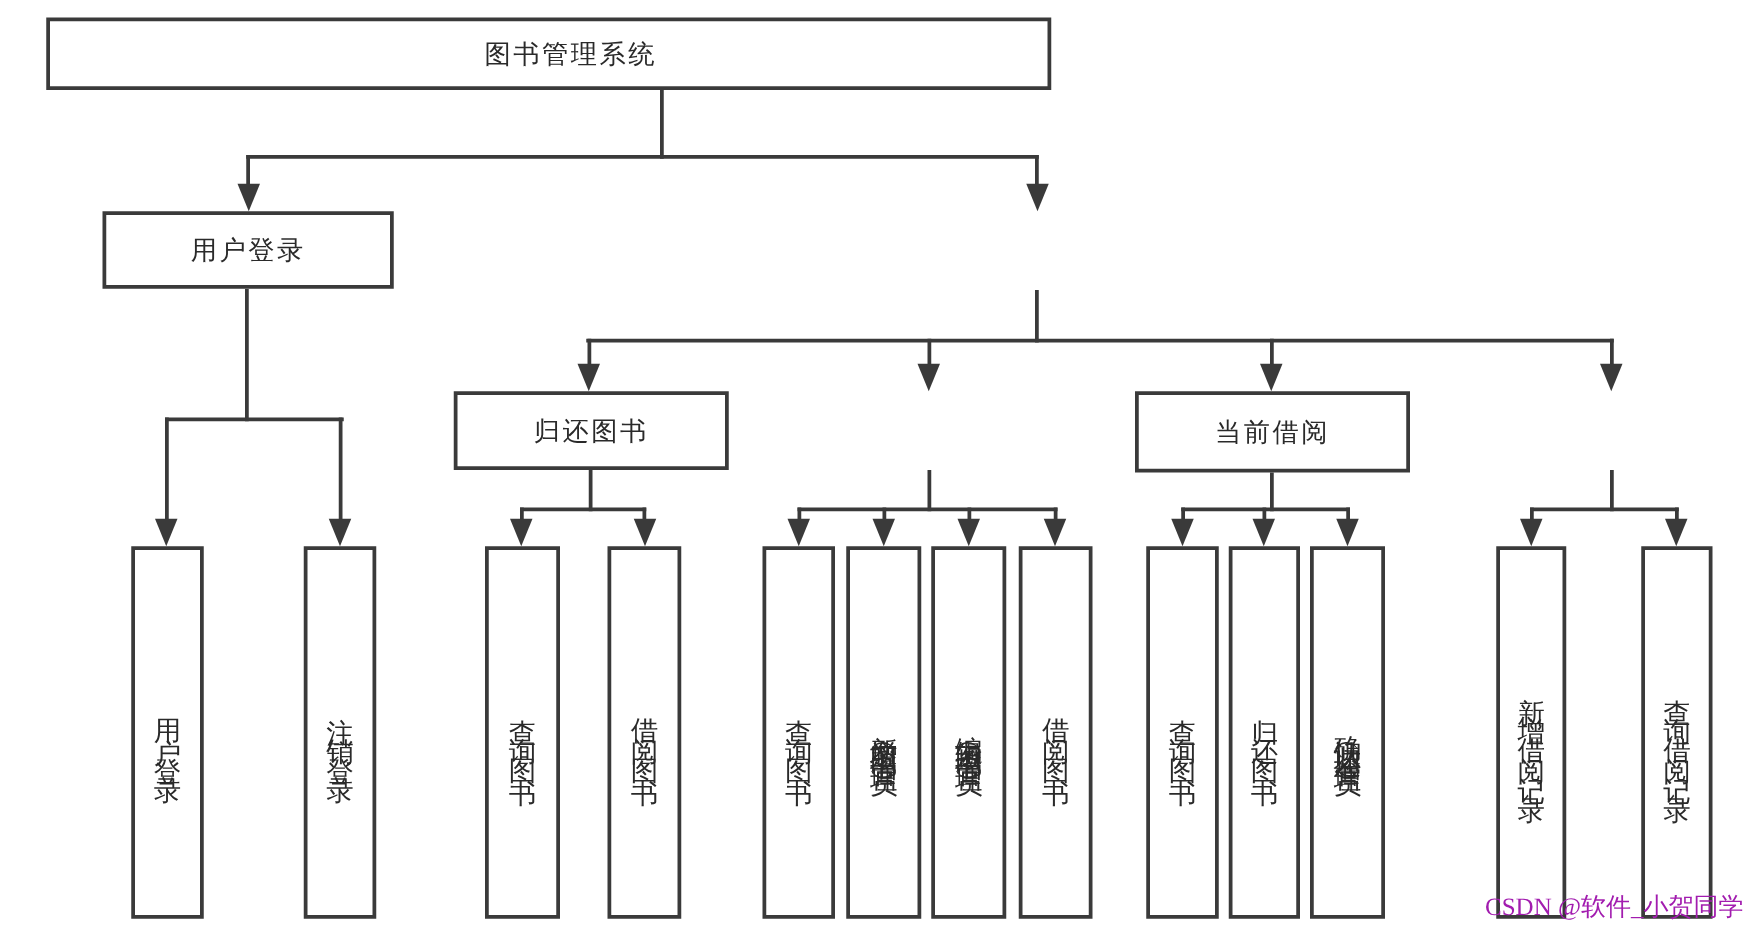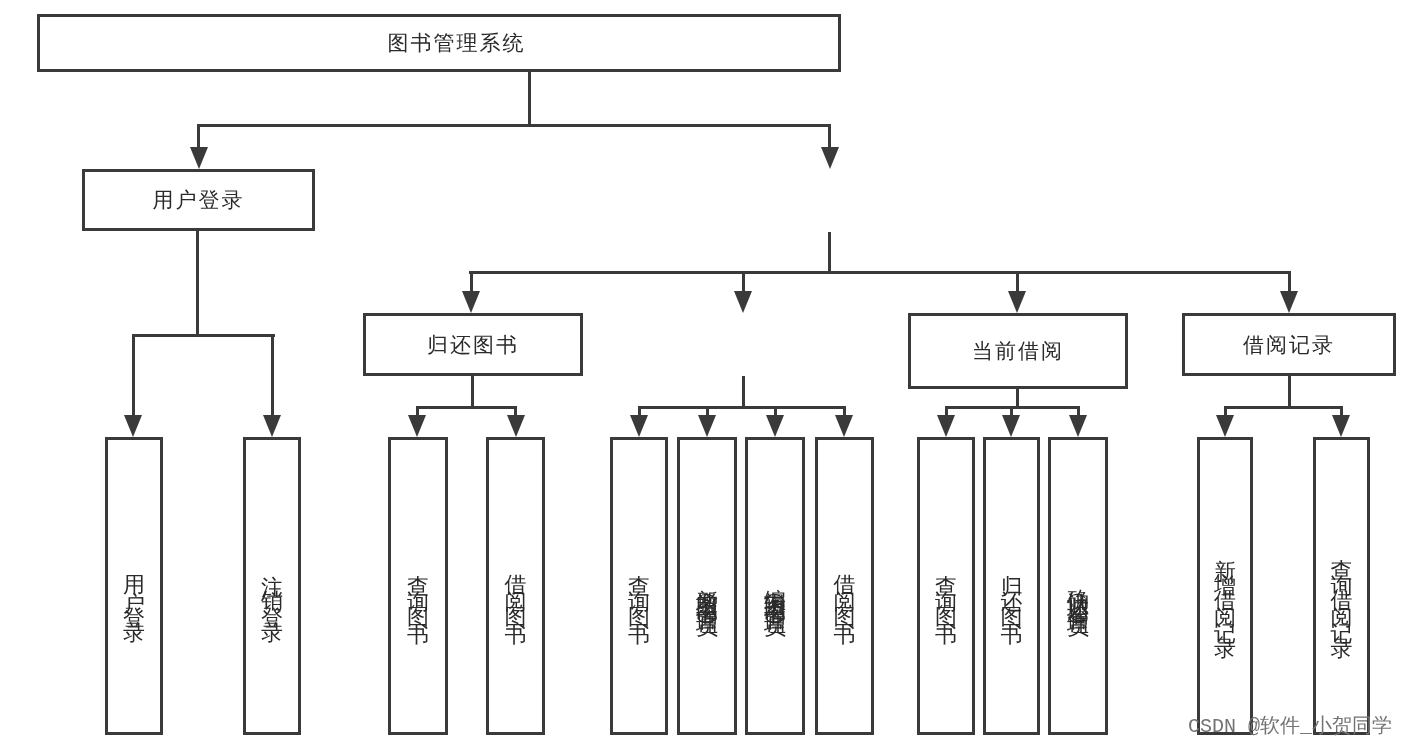--- a/index.html
+++ b/index.html
@@ -20,22 +20,22 @@
   }
   .vbox.tight{letter-spacing:4px;}
   .line{position:absolute;background:#3a3a3a;z-index:1;}
   .arrow{
     position:absolute;width:0;height:0;z-index:1;
     border-left:9px solid transparent;border-right:9px solid transparent;
     border-top:22px solid #3a3a3a;
   }
   .watermark{
     position:absolute;left:1188px;top:712px;width:215px;
-    color:#737373;font-size:20px;z-index:3;white-space:nowrap;
-    font-family:Liberation Mono, monospace;
+    color:#a21caf;font-size:20px;z-index:3;white-space:nowrap;
+    font-family:Liberation Serif, serif;
   }
 </style>
 </head>
 <body>
 
 <div class="canvas">
 
   <div class="line" style="left:528px;top:72px;width:3px;height:55px;"></div>
   <div class="line" style="left:197px;top:124px;width:634px;height:3px;"></div>
   <div class="line" style="left:197px;top:124px;width:3px;height:26px;"></div>
@@ -96,23 +96,22 @@
   <div class="arrow" style="left:1332px;top:415px;"></div>
 
   <div class="node" style="left:37px;top:14px;width:804px;height:58px;padding-left:35px;">图书管理系统</div>
 
   <div class="node" style="left:82px;top:169px;width:233px;height:62px;">用户登录</div>
 
 
   <div class="node" style="left:363px;top:313px;width:220px;height:63px;">归还图书</div>
 
 
-  <div class="node" style="left:908px;top:313px;width:220px;height:76px;">当前借阅</div>
+  <div class="node" style="left:908px;top:313px;width:220px;height:65px;">当前借阅</div>
 
-  <div class="node" style="left:1182px;top:313px;width:214px;height:63px;">借阅记录</div>
 
   <div class="node vbox" style="left:105px;top:437px;width:58px;height:298px;">用户登录</div>
   <div class="node vbox" style="left:243px;top:437px;width:58px;height:298px;">注销登录</div>
 
   <div class="node vbox" style="left:388px;top:437px;width:60px;height:298px;">查询图书</div>
   <div class="node vbox" style="left:486px;top:437px;width:59px;height:298px;">借阅图书</div>
 
   <div class="node vbox" style="left:610px;top:437px;width:58px;height:298px;">查询图书</div>
   <div class="node vbox tight" style="left:677px;top:437px;width:60px;height:298px;">新增图书（管理员）</div>
   <div class="node vbox tight" style="left:745px;top:437px;width:60px;height:298px;">编辑图书（管理员）</div>

